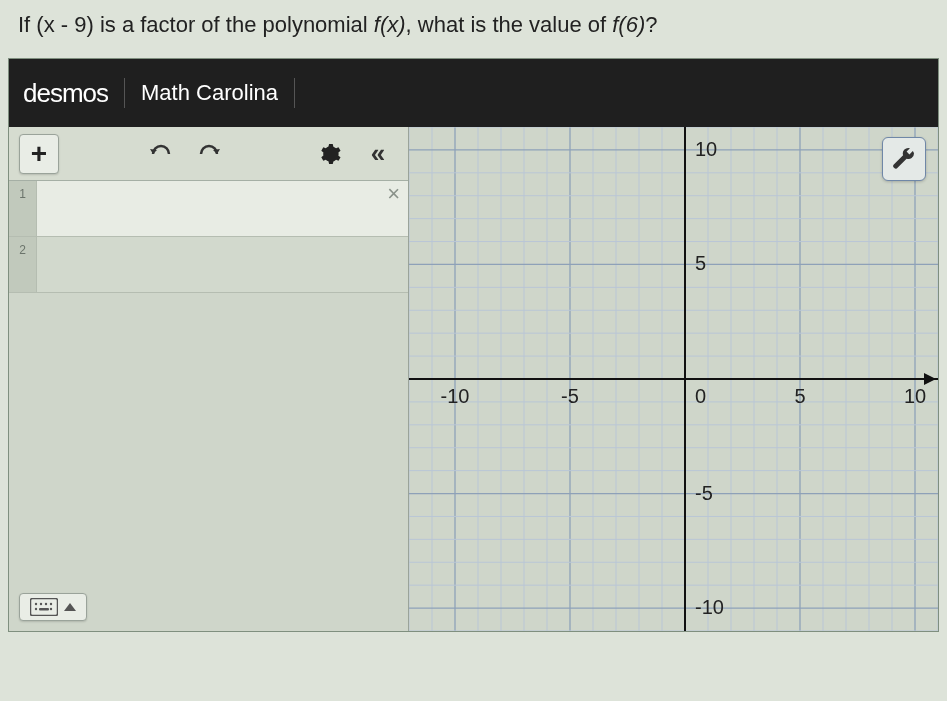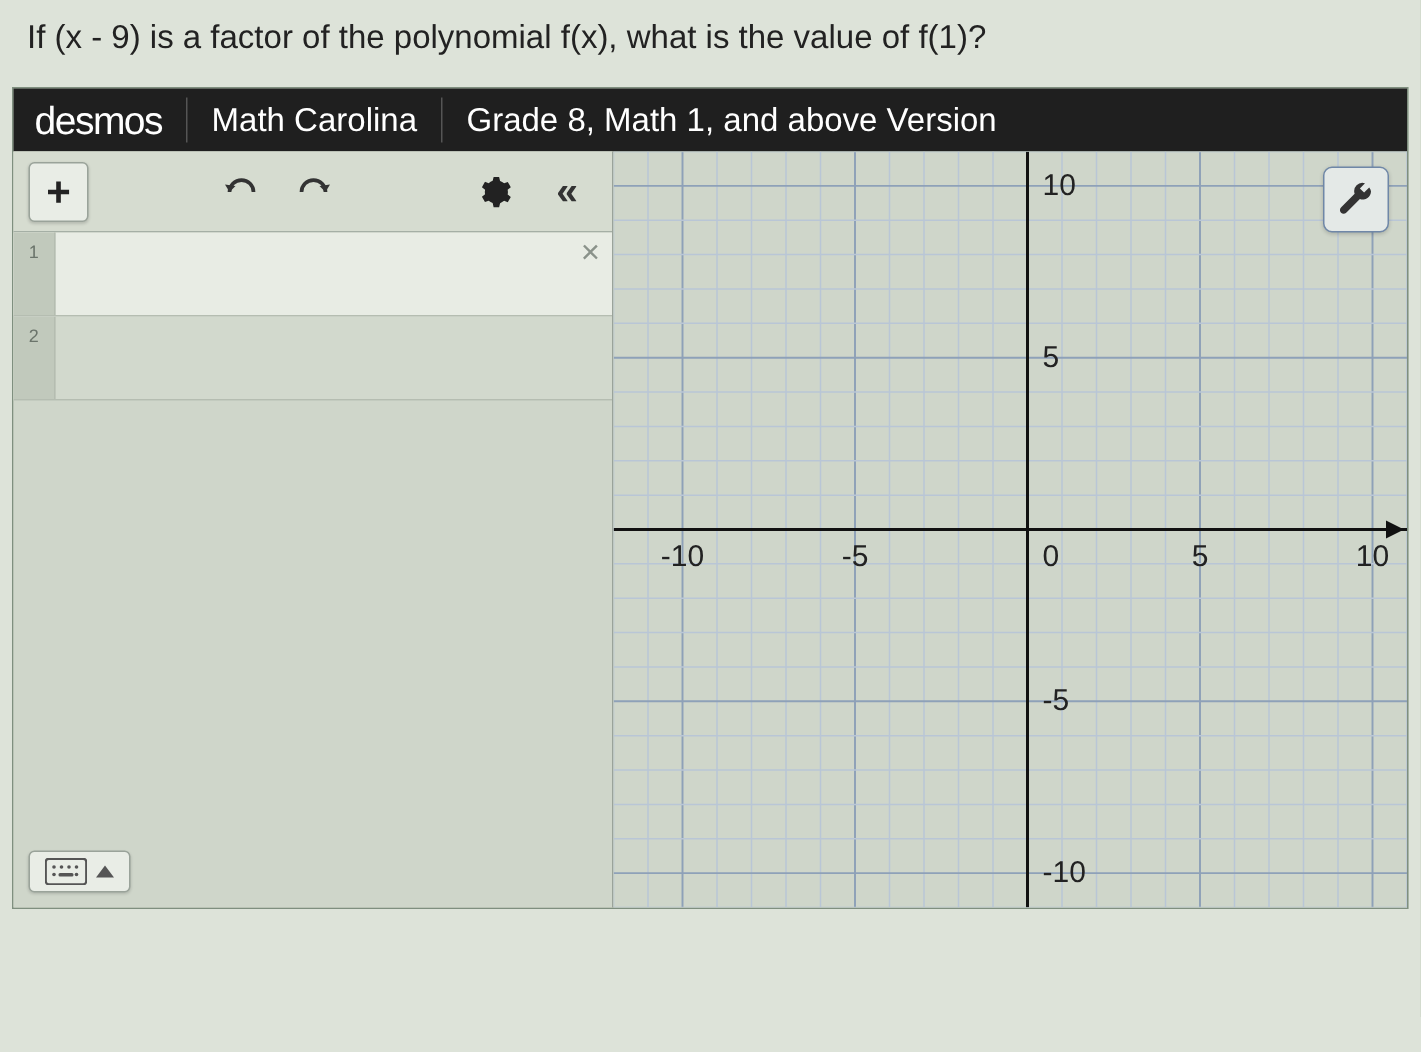--- a/index.html
+++ b/index.html
@@ -9,32 +9,32 @@
     width: 947px;
     height: 701px;
     overflow: hidden;
     position: relative;
   }
   .question-area {
     padding: 12px 18px 20px 18px;
     font-size: 22px;
     color: #222;
   }
-  .question-area .fx { }
+  .question-area .fx { font-style: italic; }
   .calc-wrap {
     margin: 0 8px 8px 8px;
     border: 1px solid #7f8f7f;
     background: #c9d2c3;
   }
   .calc-header {
     background: #1f1f1f;
     color: #fff;
     display: flex;
     align-items: center;
-    height: 42px;
+    height: 68px;
     padding: 0 14px;
     font-size: 22px;
   }
   .calc-header .logo {
     font-family: Arial, sans-serif;
     font-weight: 400;
     letter-spacing: -1px;
     font-size: 26px;
   }
   .calc-header .sep {
@@ -153,30 +153,29 @@
   .grid-minor { stroke:#b9c6d6; stroke-width:1; }
   .grid-major { stroke:#8ea1b8; stroke-width:1.3; }
   .axis { stroke:#111; stroke-width:2; }
   .axis-arrow { fill:#111; }
   .tick-label { fill:#222; font-size:20px; font-family:Arial; }
 </style>
 </head>
 <body>
 
 <div class="question-area">
-  <span>If (x - 9) is a factor of the polynomial </span><span class="fx">f(x)</span><span>, what is the value of </span><span class="fx">f(1)</span><span>?</span>
+  <span>If (x - 9) is a factor of the polynomial </span><span class="fx">f(x)</span><span>, what is the value of </span><span class="fx">f(6)</span><span>?</span>
 </div>
 
 <div class="calc-wrap">
   <div class="calc-header">
     <span class="logo">desmos</span>
     <span class="sep"></span>
     <span>Math Carolina</span>
     <span class="sep"></span>
-    <span>Grade 8, Math 1, and above Version</span>
   </div>
 
   <div class="calc-body">
 
     <div class="left-panel">
       <div class="toolbar">
         <div class="tb-btn tb-plus">+</div>
         <div class="tb-spacer"></div>
         <div class="tb-btn">
           <svg width="24" height="20" viewBox="0 0 24 20">

